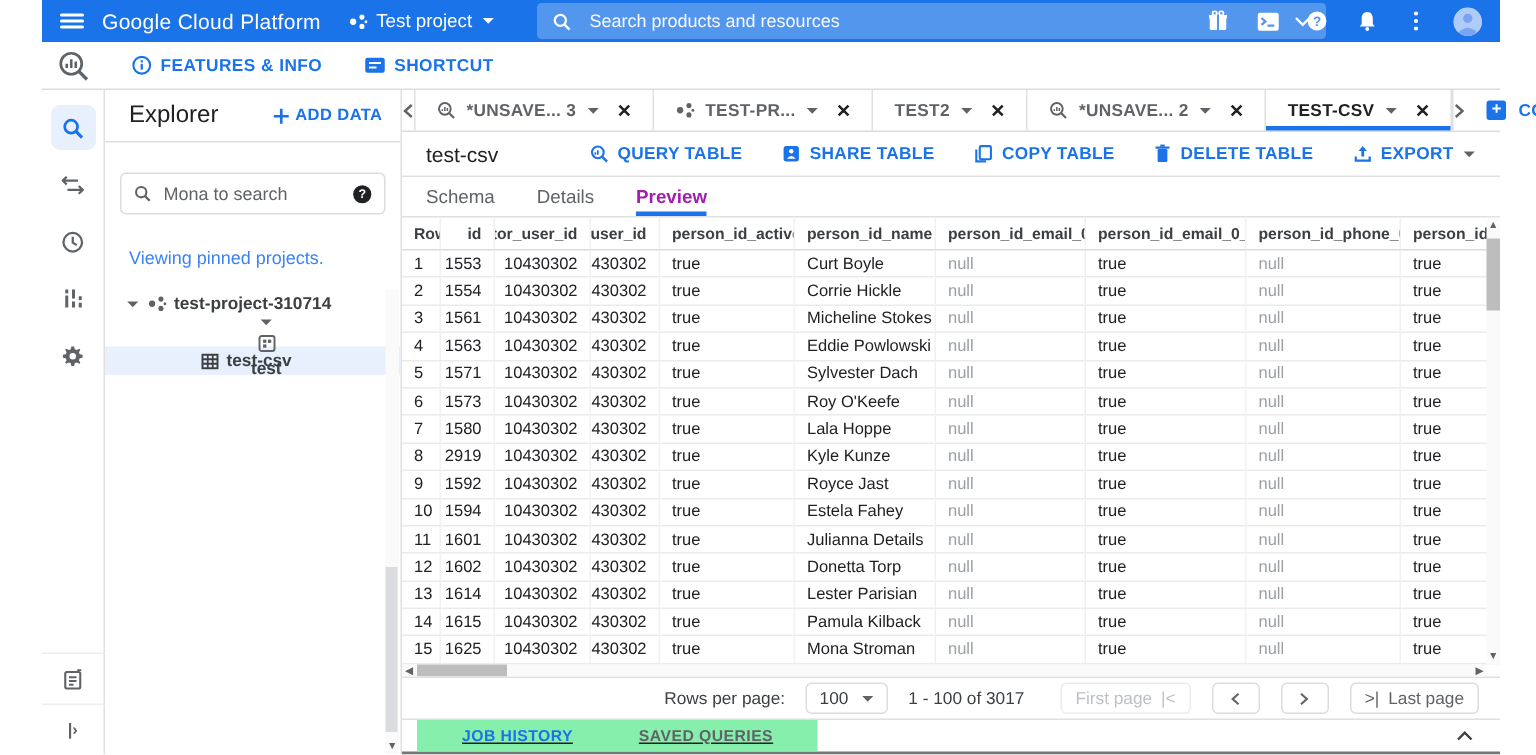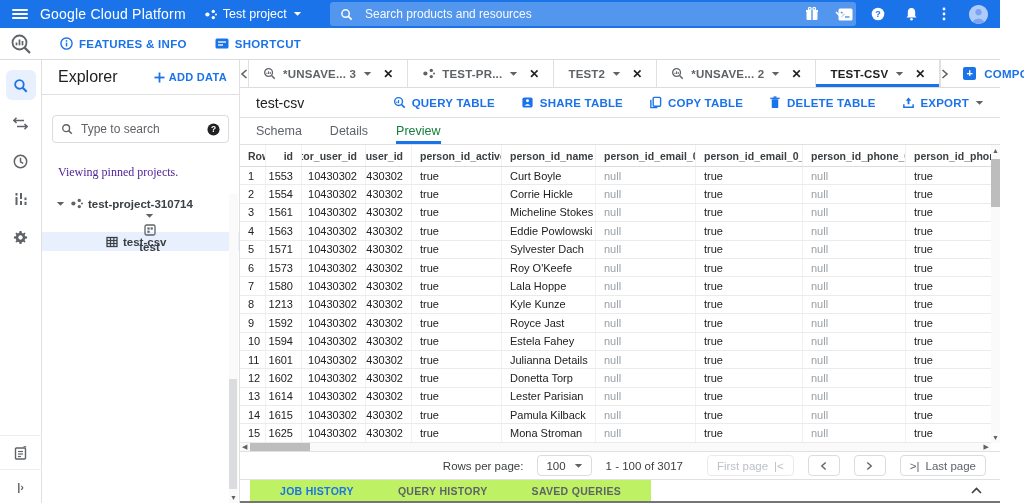--- a/index.html
+++ b/index.html
@@ -1,18 +1,18 @@
 <!DOCTYPE html>
 <html><head>
 <meta charset="utf-8">
 <style>
   * { box-sizing: border-box; margin: 0; padding: 0; }
   html,body { width:1024px; height:503px; overflow:hidden; }
   body { font-family:"Liberation Sans", sans-serif; color:#202124; background:#fff; position:relative; }
-  .app { width:1000px; height:503px; display:flex; flex-direction:column; }
+  .app { width:1000px; height:503px; display:flex; flex-direction:column;padding-left:28px; }
 
   
   .topbar { height:28px; background:#1a73e8; display:flex; align-items:center; color:#fff; flex:0 0 28px; position:relative; }
   .hamburger { width:40px; display:flex; justify-content:center; cursor:pointer; }
   .hamburger span { display:block; width:16px; }
   .hamburger i { display:block; height:2px; background:#fff; margin:2px 0; border-radius:1px; }
   .product-name { font-size:14px; letter-spacing:.2px; margin-right:18px; white-space:nowrap; }
   .proj-select { display:flex; align-items:center; gap:6px; font-size:12.5px; cursor:pointer; }
   .gsearch { position:absolute; left:330px; width:526px; top:2px; height:24px; background:rgba(255,255,255,.25); border-radius:3px; display:flex; align-items:center; padding:0 10px; gap:12px; }
   .gsearch .ph { font-size:12px; color:rgba(255,255,255,.95); flex:1; }
@@ -34,21 +34,21 @@
   .rail-spacer { flex:1; }
   .rail-bottom { width:42px; border-top:1px solid #eee; height:34px; display:flex; align-items:center; justify-content:center; color:#5f6368; cursor:pointer; }
 
   
   .explorer { width:198px; flex:0 0 198px; border-right:1px solid #e0e0e0; display:flex; flex-direction:column; position:relative; }
   .exp-head { height:35px; flex:0 0 35px; display:flex; align-items:center; justify-content:space-between; padding:0 12px 0 16px; border-bottom:1px solid #e0e0e0;text-align:right; }
   .exp-title { font-size:16px; color:#202124; }
   .add-data { color:#1a73e8; font-size:11px; font-weight:700; display:flex; align-items:center; gap:4px; cursor:pointer; letter-spacing:.3px; }
   .exp-search { margin:20px 10px 0 10px; height:28px; border:1px solid #dadce0; border-radius:4px; display:flex; align-items:center; padding:0 8px; gap:8px; }
   .exp-search .ph { flex:1; font-size:12px; color:#5f6368; }
-  .pinned-note { font-size:12px; color:#4c1d95; margin:22px 0 14px 16px;font-family:Liberation Serif, serif; }
+  .pinned-note { font-size:12px; color:#3b82f6; margin:22px 0 14px 16px; }
   .tree { position:relative; flex:1; }
   .tree-item { height:19px; display:flex; align-items:center; gap:5px; font-size:12px; color:#202124; cursor:pointer; padding-right:14px; }
   .tree-item.selected { background:#e8f0fe; }
   .tree-item .lbl { font-weight:700; font-size:11.5px; color:#3c4043; }
   .tree-scroll { position:absolute; right:1px; top:0; bottom:0; width:9px; background:#fafafa; }
   .tree-thumb { position:absolute; right:1px; top:185px; width:8px; height:110px; background:#dadce0; }
   .tree-scroll .arr { position:absolute; bottom:2px; left:1px; font-size:7px; color:#5f6368; }
 
   
   .main { flex:1; display:flex; flex-direction:column; min-width:0; }
@@ -64,21 +64,21 @@
   .compose { display:flex; align-items:center; gap:8px; color:#1a73e8; font-size:11.5px; font-weight:700; padding:0 14px; cursor:pointer; white-space:nowrap; letter-spacing:.2px; }
   .plus-sq { width:13px; height:13px; background:#1a73e8; border-radius:2px; color:#fff; font-size:11px; line-height:13px; text-align:center; font-weight:700; }
 
   .titlebar { height:30px; flex:0 0 30px; display:flex; align-items:center; border-bottom:1px solid #e0e0e0; padding:0 16px; }
   .tbl-title { font-size:14px; color:#202124; }
   .tbl-actions { margin-left:auto; display:flex; align-items:center; gap:26px; }
   .action-btn { display:flex; align-items:center; gap:6px; color:#1a73e8; background:none; border:none; font-family:inherit; font-size:11.5px; font-weight:700; letter-spacing:.2px; cursor:pointer; white-space:nowrap; }
 
   .viewtabs { height:27px; flex:0 0 27px; display:flex; align-items:stretch; gap:28px; padding-left:16px; border-bottom:1px solid #e0e0e0; }
   .vtab { display:flex; align-items:center; font-size:12.5px; color:#5f6368; position:relative; cursor:pointer; }
-  .vtab.active { color:#15803d; }
+  .vtab.active { color:#a21caf;font-weight:bold; }
   .vtab.active::after { content:""; position:absolute; left:0; right:0; bottom:0; height:3px; background:#1a73e8; }
 
   
   .gridwrap { position:relative; flex:0 0 306px; height:306px; overflow:hidden; }
   .grow { display:flex; width:775px; }
   .ghead { height:22px; border-bottom:1px solid #dadce0; align-items:center; }
   .ghead .gc { font-weight:700; color:#3c4043; font-size:10.5px; }
   .grid-row { height:18.4px; border-bottom:1px solid #ebebeb; align-items:center; }
   .gc { padding:0 8px; font-size:11px; color:#202124; white-space:nowrap; overflow:hidden; border-right:1px solid #f1f1f1; height:100%; display:flex; align-items:center; }
   .gc.num { justify-content:flex-end; }
@@ -95,21 +95,21 @@
 
   
   .pager { height:28px; flex:0 0 28px; border-top:1px solid #e0e0e0; display:flex; align-items:center; justify-content:flex-end; gap:14px; padding-right:14px; font-size:11.5px; color:#3c4043; }
   .pp-select { border:1px solid #dadce0; border-radius:4px; height:21px; display:flex; align-items:center; gap:8px; padding:0 8px; cursor:pointer; }
   .pg-btn { border:1px solid #dadce0; border-radius:4px; height:21px; display:flex; align-items:center; gap:6px; padding:0 9px; color:#5f6368; cursor:pointer; font-size:11.5px; background:#fff; font-family:inherit; }
   .pg-btn.disabled { color:#bdc1c6; border-color:#ebebeb; cursor:default; }
   .pg-btn.square { width:32px; justify-content:center; }
 
   
   .bottombar { height:22px; flex:0 0 22px; display:flex; align-items:stretch; position:relative; border-top:1px solid #e0e0e0; }
-  .bb-tabs { margin-left:10px; background:#bef264; display:flex; align-items:stretch; padding:0 8px; }
+  .bb-tabs { margin-left:10px; background:#86efac; display:flex; align-items:stretch; padding:0 8px;text-decoration:underline; }
   .bb-tab { display:flex; align-items:center; padding:0 22px; font-size:10.5px; font-weight:700; letter-spacing:.3px; color:#5f6368; cursor:pointer; white-space:nowrap; }
   .bb-tab.active { color:#1a73e8; }
   .bb-collapse { position:absolute; right:18px; top:0; bottom:0; display:flex; align-items:center; color:#3c4043; cursor:pointer; }
   .bottomedge { height:2px; flex:0 0 2px; background:#757575; }
 
   svg { display:block; }
   .caret-i { display:flex; align-items:center; }
 </style>
 </head>
 <body>
@@ -282,21 +282,21 @@
               <line x1="0.5" y1="5.5" x2="10.5" y2="5.5" stroke="#1a73e8" stroke-width="1.8"></line>
             </svg>
           <span>ADD DATA</span>
         </span>
       </div>
       <div class="exp-search">
         <svg width="12" height="12" viewBox="0 0 14 14">
             <circle cx="6" cy="6" r="4" fill="none" stroke="#5f6368" stroke-width="1.6"></circle>
             <line x1="9" y1="9" x2="12.6" y2="12.6" stroke="#5f6368" stroke-width="1.8"></line>
           </svg>
-        <span class="ph">Type to search</span>
+        <span class="ph">Mona to search</span>
         <svg width="13" height="13" viewBox="0 0 14 14">
             <circle cx="7" cy="7" r="6.5" fill="#202124"></circle>
             <text x="7" y="10" font-size="9" font-weight="bold" fill="#fff" text-anchor="middle" font-family="Liberation Sans, sans-serif">?</text>
           </svg>
       </div>
       <div class="pinned-note">Viewing pinned projects.</div>
       <div class="tree">
         <div id="tree-items">
             <div class="tree-item" style="padding-left: 14px;">
     <span class="caret-i">
@@ -614,21 +614,21 @@
               <div class="gc c3 num">10430302</div>
               <div class="gc c4">true</div>
               <div class="gc c5">Lala Hoppe</div>
               <div class="gc c6 null-val">null</div>
               <div class="gc c7">true</div>
               <div class="gc c8 null-val">null</div>
               <div class="gc c9">true</div>
             </div>
             <div class="grow grid-row">
               <div class="gc c0">8</div>
-              <div class="gc c1 num">1213</div>
+              <div class="gc c1 num">2919</div>
               <div class="gc c2 num">10430302</div>
               <div class="gc c3 num">10430302</div>
               <div class="gc c4">true</div>
               <div class="gc c5">Kyle Kunze</div>
               <div class="gc c6 null-val">null</div>
               <div class="gc c7">true</div>
               <div class="gc c8 null-val">null</div>
               <div class="gc c9">true</div>
             </div>
             <div class="grow grid-row">
@@ -756,23 +756,20 @@
             <span>Last page</span>
           </button>
       </div>
 
       <div class="bottombar">
         <div class="bb-tabs" id="bottom-tabs">
             <div class="bb-tab active">
               <span>JOB HISTORY</span>
             </div>
             <div class="bb-tab">
-              <span>QUERY HISTORY</span>
-            </div>
-            <div class="bb-tab">
               <span>SAVED QUERIES</span>
             </div>
           </div>
         <div class="bb-collapse">
             <svg width="11" height="7" viewBox="0 0 11 7">
               <path d="M1 6 L5.5 1.4 L10 6" fill="none" stroke="#3c4043" stroke-width="1.6"></path>
             </svg>
           </div>
       </div>
       <div class="bottomedge"></div>

